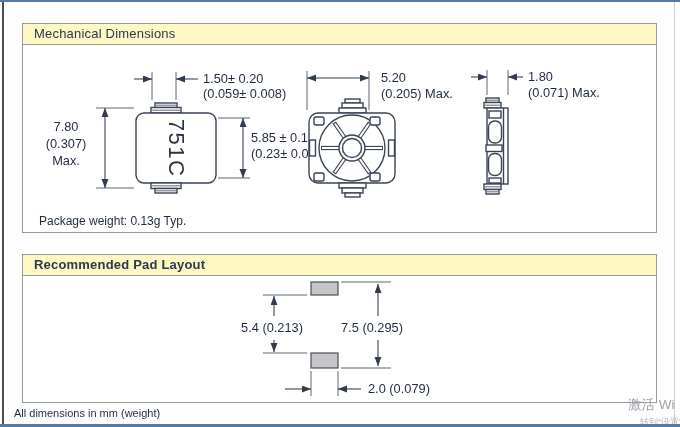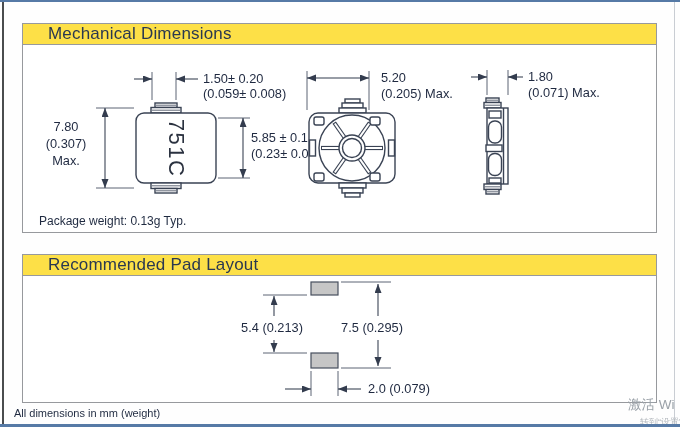--- a/index.html
+++ b/index.html
@@ -9,24 +9,24 @@
     position:relative;overflow:hidden;
   }
   .page{position:absolute;left:0;top:0;width:680px;height:427px;background:#fefefe;overflow:hidden;}
   .rule-top{position:absolute;left:0;top:0;width:680px;height:2px;background:var(--accent-blue,#567aa6);}
   .rule-bottom{position:absolute;left:0;top:424px;width:680px;height:3px;background:var(--accent-blue,#567aa6);}
   .rule-left{position:absolute;left:2px;top:2px;width:2px;height:422px;background:#4a4c4e;}
   .rule-right{position:absolute;left:674px;top:2px;width:1px;height:422px;background:#c9cdd3;}
 
   .panel{position:absolute;left:22px;width:635px;border:1px solid #97999d;background:#fff;box-sizing:border-box;}
   .panel-mech{top:23px;height:210px;}
-  .panel-pad{top:254px;height:149px;}
+  .panel-pad{top:254px;height:149px;font-weight:bold;}
   .panel-header{
-    height:20px;background:#fde047;border-bottom:1px solid #97999d;
-    line-height:20px;padding-left:25px;font-size:17px;color:#2a3850;
+    height:20px;background:#fef9c3;border-bottom:1px solid #97999d;
+    line-height:20px;padding-left:11px;font-size:13px;color:#2a3850;
     letter-spacing:.2px;
   }
   .weight-note{position:absolute;left:16px;bottom:4px;font-size:12px;color:#1f2a40;}
   .footer-note{position:absolute;left:14px;top:407px;font-size:11px;color:#1f2a40;}
 
   .overlay{position:absolute;left:0;top:0;pointer-events:none;}
   .overlay text{fill:#1f2940;font-size:12.8px;font-family:"Liberation Sans",sans-serif;}
   .overlay .part-label-text{font-size:22px;fill:#2b3240;letter-spacing:1.5px;}
   .draw{stroke:#3a4354;fill:none;stroke-width:1.4;}
   .drawfill{stroke:#3a4354;fill:#ffffff;stroke-width:1.4;}

